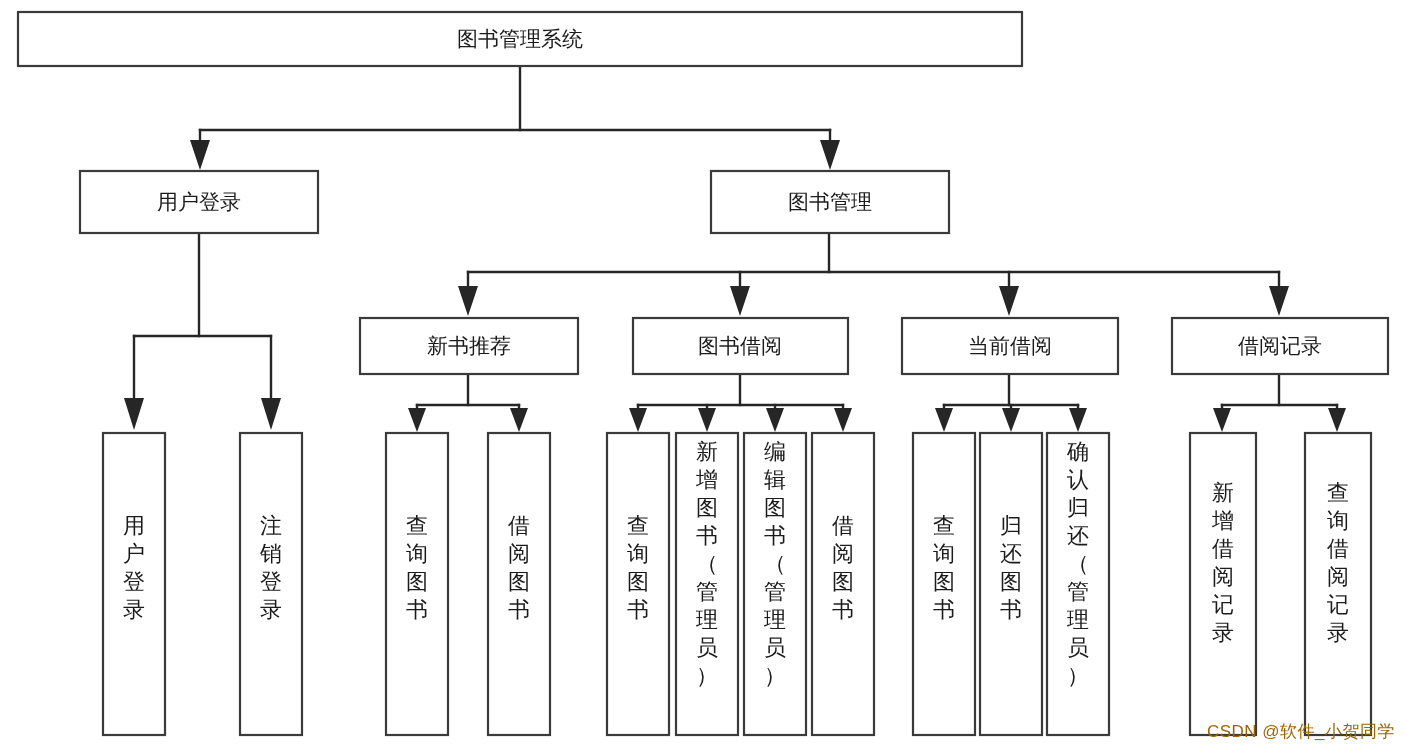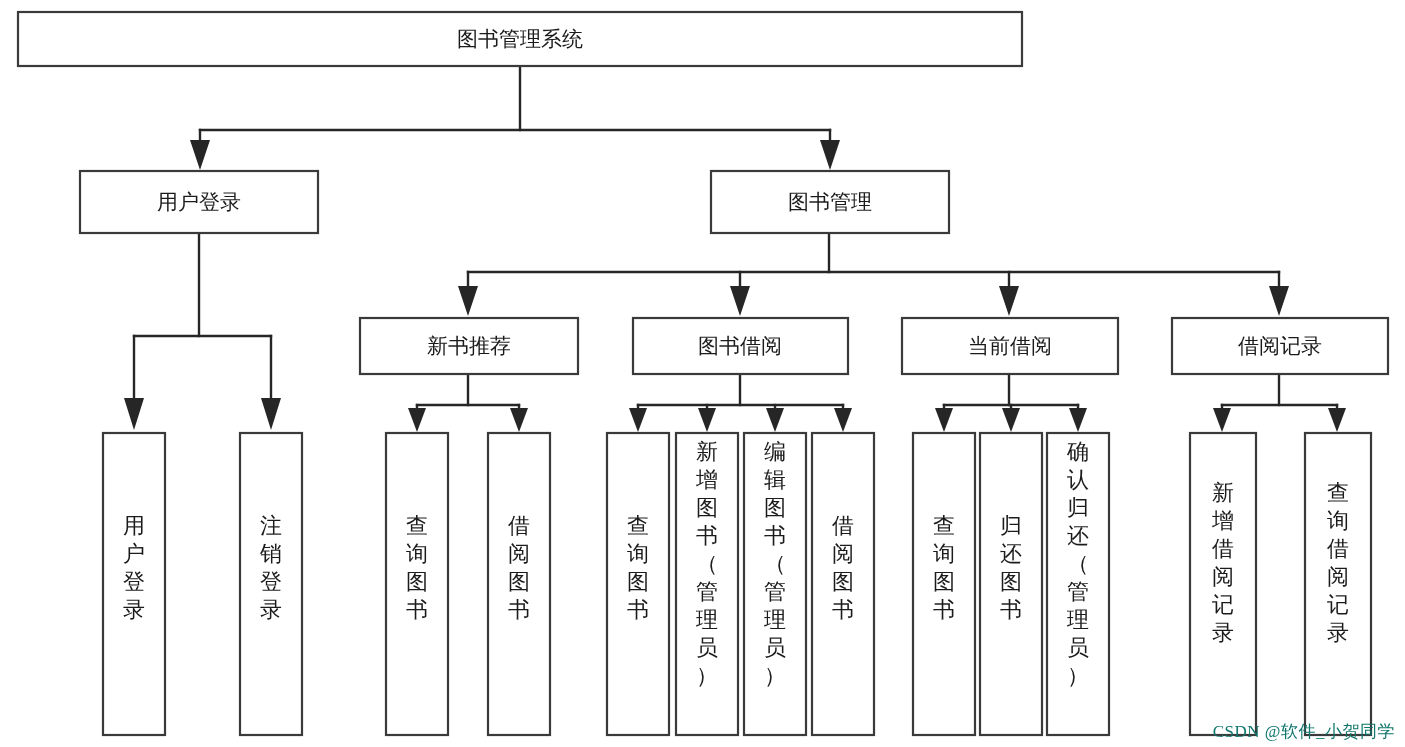--- a/index.html
+++ b/index.html
@@ -50,23 +50,23 @@
   .node-label-vertical {
     fill: #1b1b1b;
     font-family: "Liberation Sans", "DejaVu Sans", sans-serif;
     font-size: 22px;
     text-anchor: middle;
   }
   .watermark {
     position: absolute;
     right: 10px;
     bottom: 4px;
-    font-family: Liberation Serif, serif;
+    font-family: Liberation Sans, sans-serif;
     font-size: 17px;
-    color: #0f766e;
+    color: #a16207;
     letter-spacing: 0.5px;
     white-space: nowrap;
     pointer-events: none;
   }
 </style>
 </head>
 <body>
 
 <div id="diagram-root">
 

